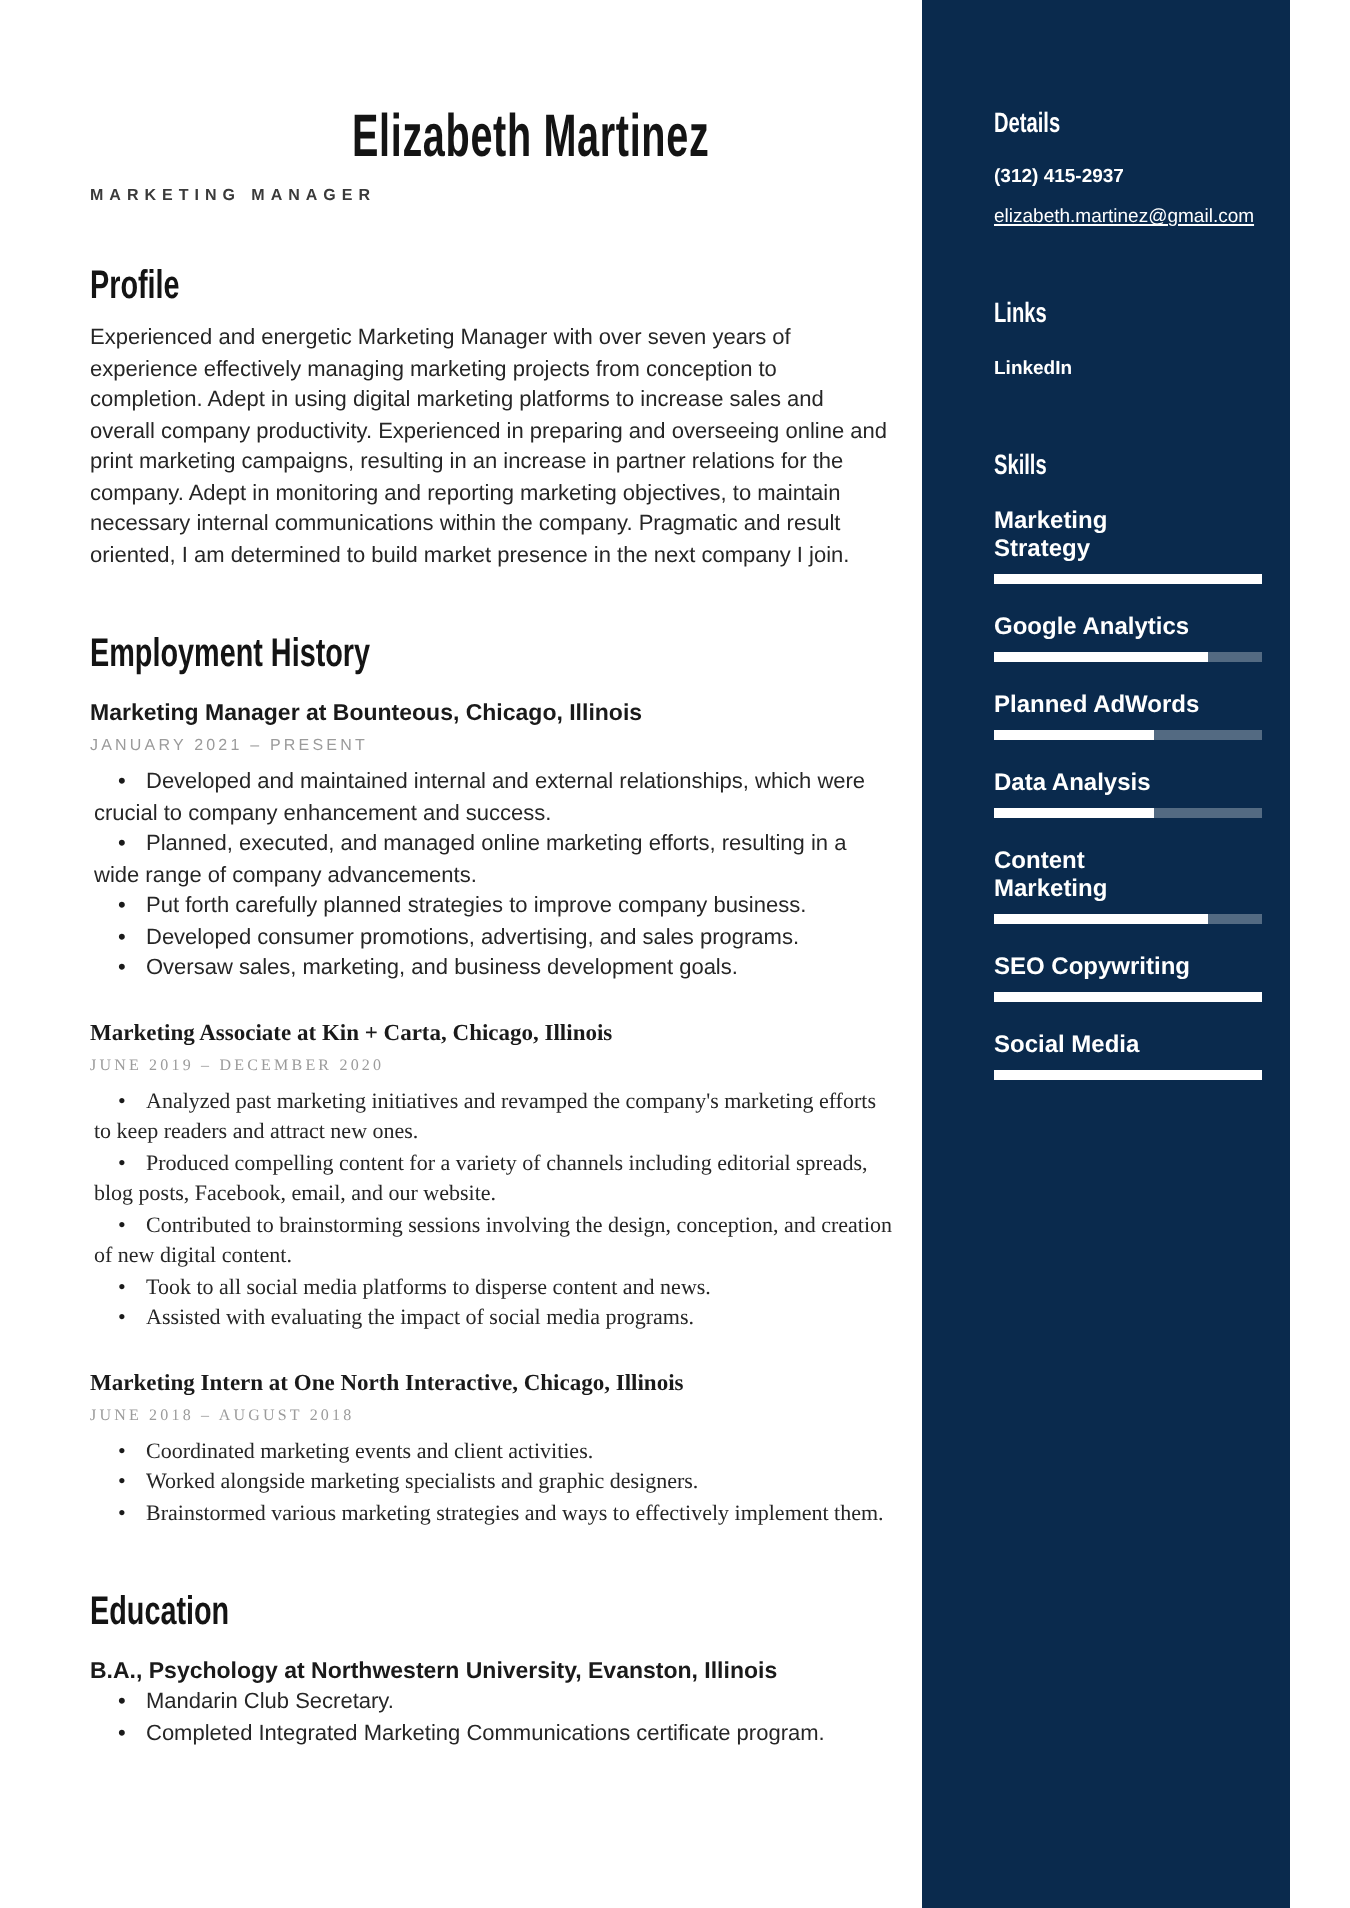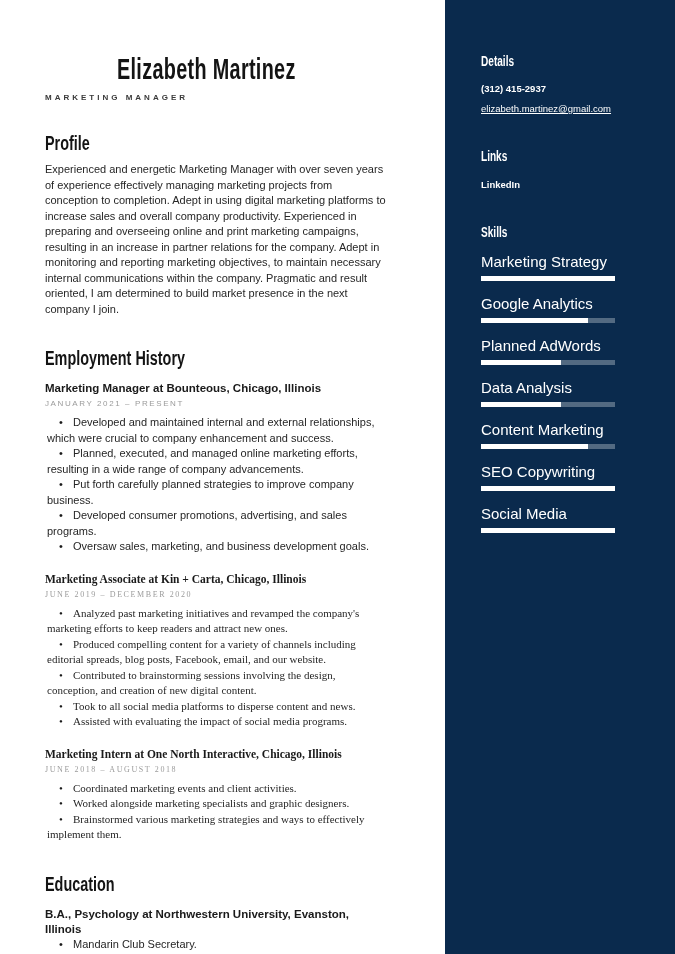--- a/index.html
+++ b/index.html
@@ -71,26 +71,25 @@
   ul.bullets li::before {
     content: "\2022";
     display: inline-block;
     width: 14px;
     text-indent: 0;
     color: #1a1a1a;
   }
 
   
   .sidebar {
-    width: 230px; height: 954px;
+    width: 184px; height: 954px;
     background: #0a2a4d;
     color: #ffffff;
     padding: 52px 44px 0 36px;
     flex-shrink: 0;
-    margin-left: 43px;
   }
   .side-section + .side-section { margin-top: 29px; }
   h2.side-h { font-size: 14px; line-height: 18px; margin-bottom: 9px; }
   h2.side-h .cond { color: #ffffff; transform: scaleX(0.72); }
 
   .side-text {
     font-size: 9.5px;
     line-height: 19px;
     color: #ffffff;
     font-weight: 700;
@@ -109,21 +108,21 @@
     font-size: 9.5px;
     line-height: 19px;
     color: #ffffff;
     font-weight: 700;
     text-decoration: none;
     cursor: pointer;
   }
 
   .skills-list { margin-top: 12px; }
   .skill { margin-bottom: 14px; }
-  .skill-label { font-size: 15px; font-weight: 400; color: #ffffff; margin-bottom: 6px; }
+  .skill-label { font-size: 12px; font-weight: 700; color: #ffffff; margin-bottom: 6px; }
   .skill-bar { width: 134px; height: 5px; background: rgba(255,255,255,0.3); }
   .skill-fill { height: 5px; background: #ffffff; width: 0; }
 </style>
 </head>
 <body>
 
 <div class="page">
 
   <div class="main">
 

